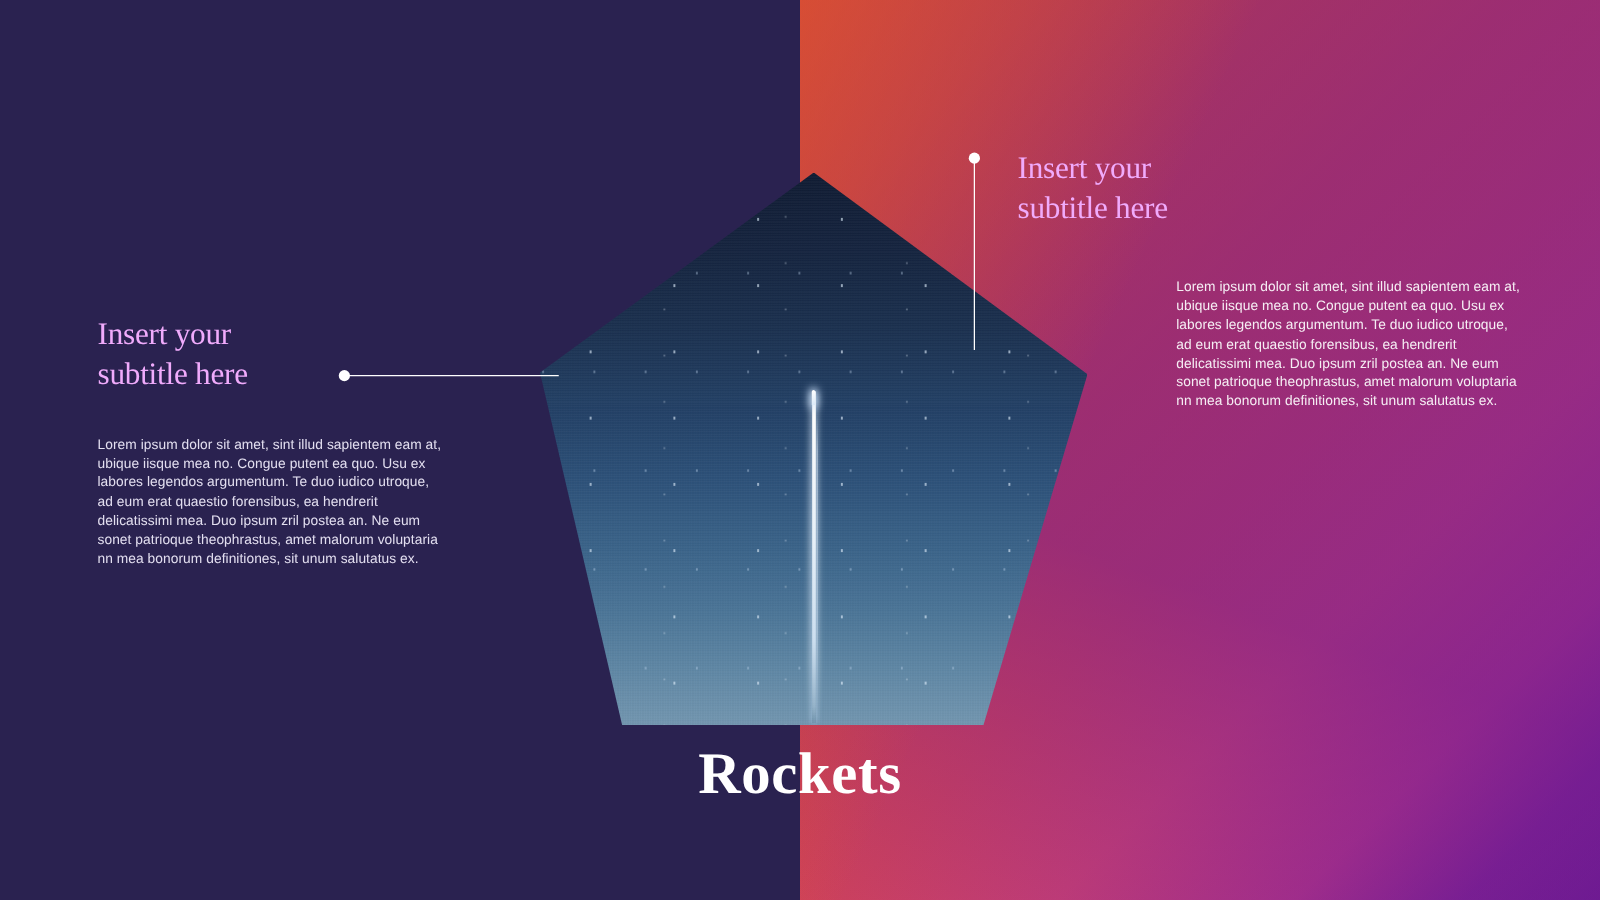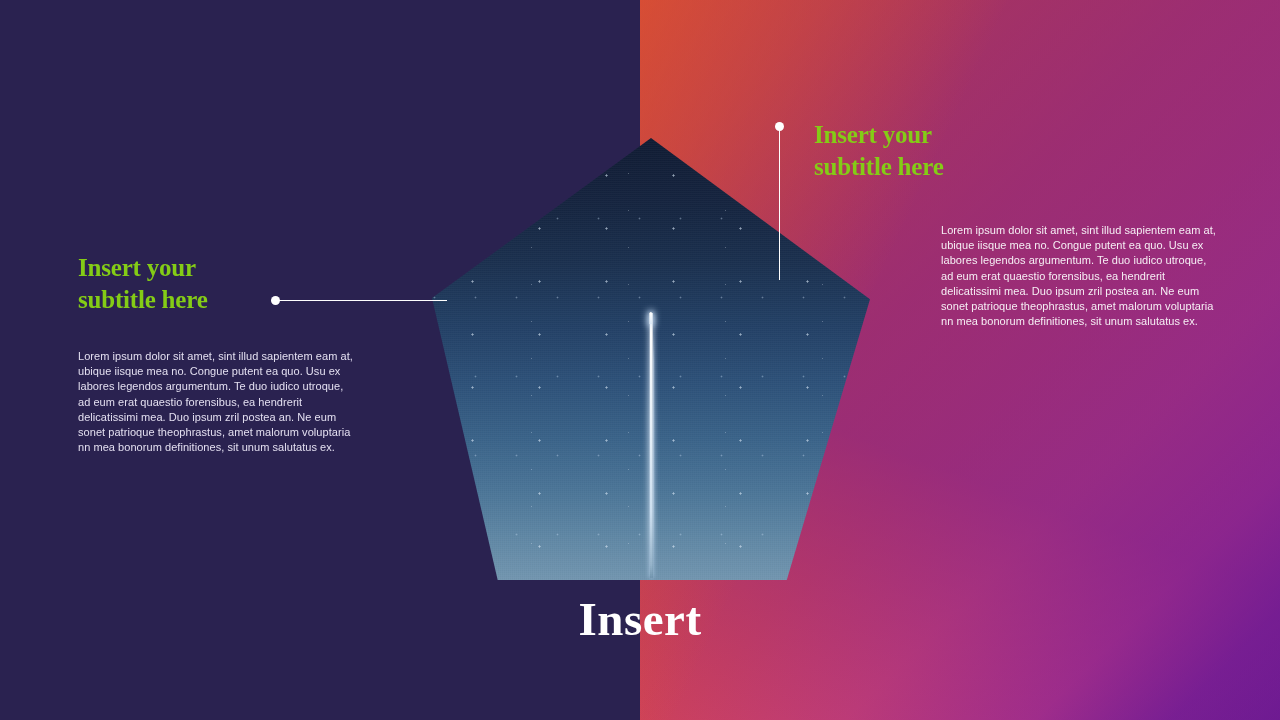--- a/index.html
+++ b/index.html
@@ -137,22 +137,22 @@
   .conn-line-v {
     position:absolute;
     width:1.6px;
     background:#ffffff;
   }
 
   
   .subtitle {
     position:absolute;
     font-family:"Liberation Serif", serif;
-    font-weight:bold;
-    color:#84cc16;
+    font-weight:normal;
+    color:#f0abfc;
     font-size:25px;
     line-height:1.28;
     letter-spacing:-0.2px;
   }
   .body-text {
     position:absolute;
     color:#e3dff0;
     font-size:11px;
     line-height:1.38;
     letter-spacing:.05px;
@@ -202,15 +202,15 @@
   <div class="conn-dot" style="left:775px; top:122px;"></div>
   <div class="conn-line-v" style="left:778.7px; top:130px; height:150px;"></div>
 
   <div class="subtitle" style="left:814px; top:119px; width:260px;">
     <div>Insert your</div>
     <div>subtitle here</div>
   </div>
 
   <div class="body-text right" style="left:941px; top:223px; width:278px;">Lorem ipsum dolor sit amet, sint illud sapientem eam at, ubique iisque mea no. Congue putent ea quo.  Usu ex labores legendos argumentum. Te duo iudico utroque, ad eum erat quaestio forensibus, ea hendrerit delicatissimi mea. Duo ipsum zril postea an. Ne eum sonet patrioque theophrastus, amet malorum voluptaria nn mea bonorum definitiones, sit unum salutatus ex.</div>
 
-  <div class="slide-title">Insert</div>
+  <div class="slide-title">Rockets</div>
 
 </div>
 
 </body></html>

